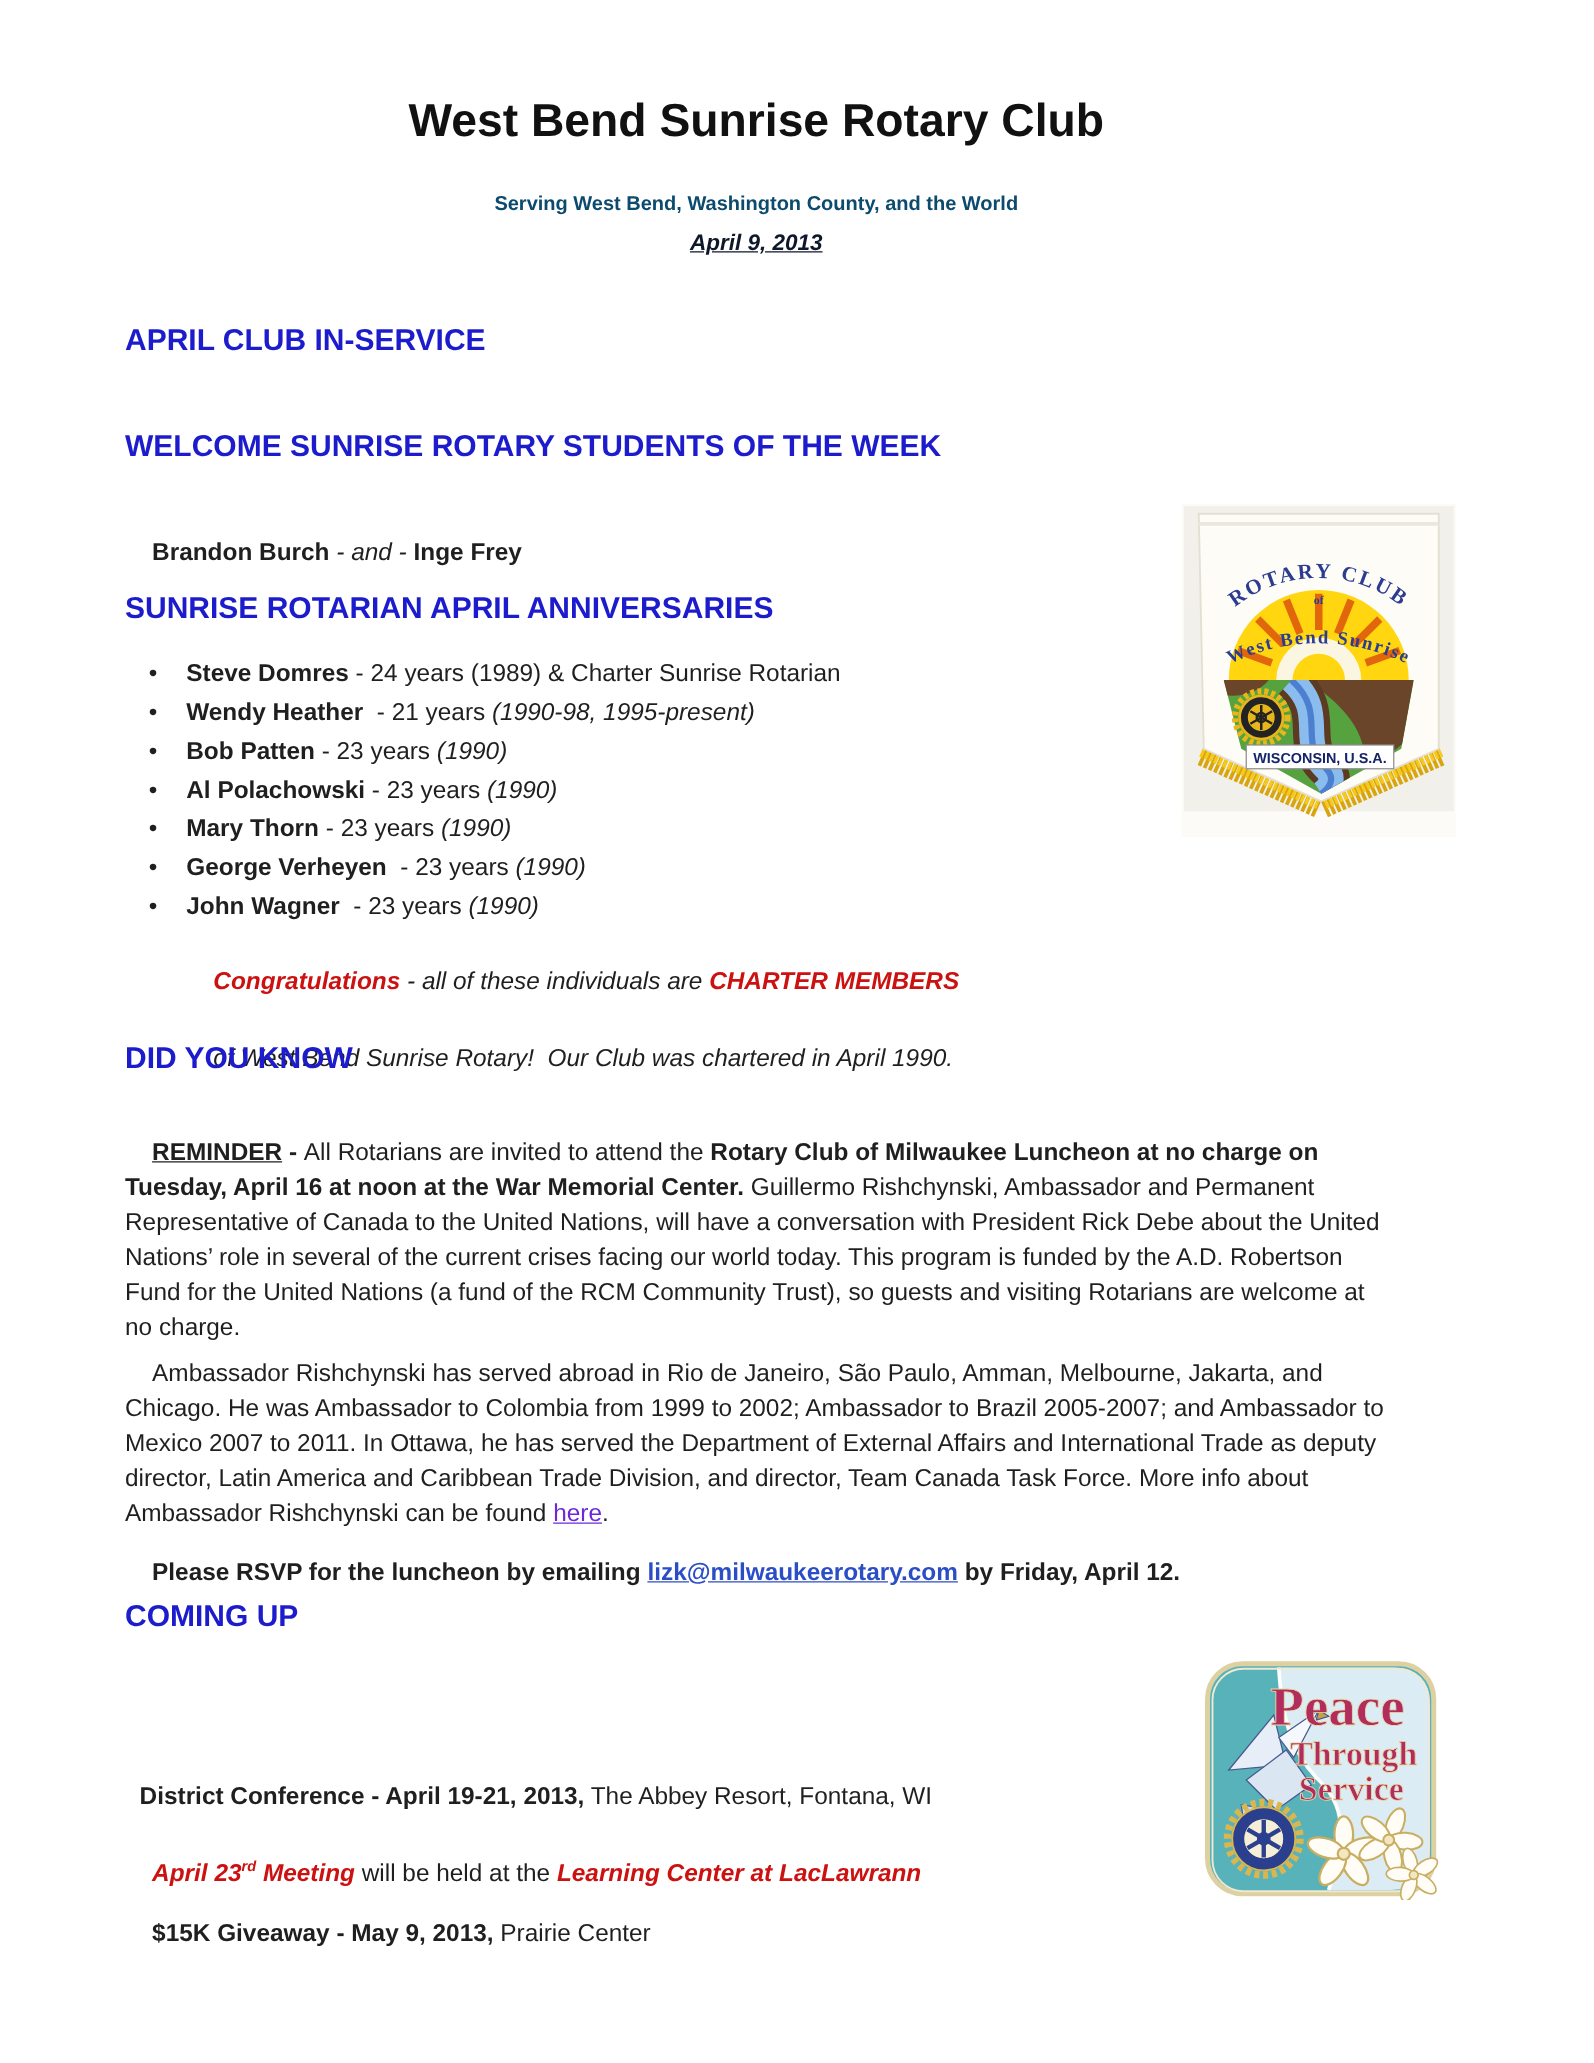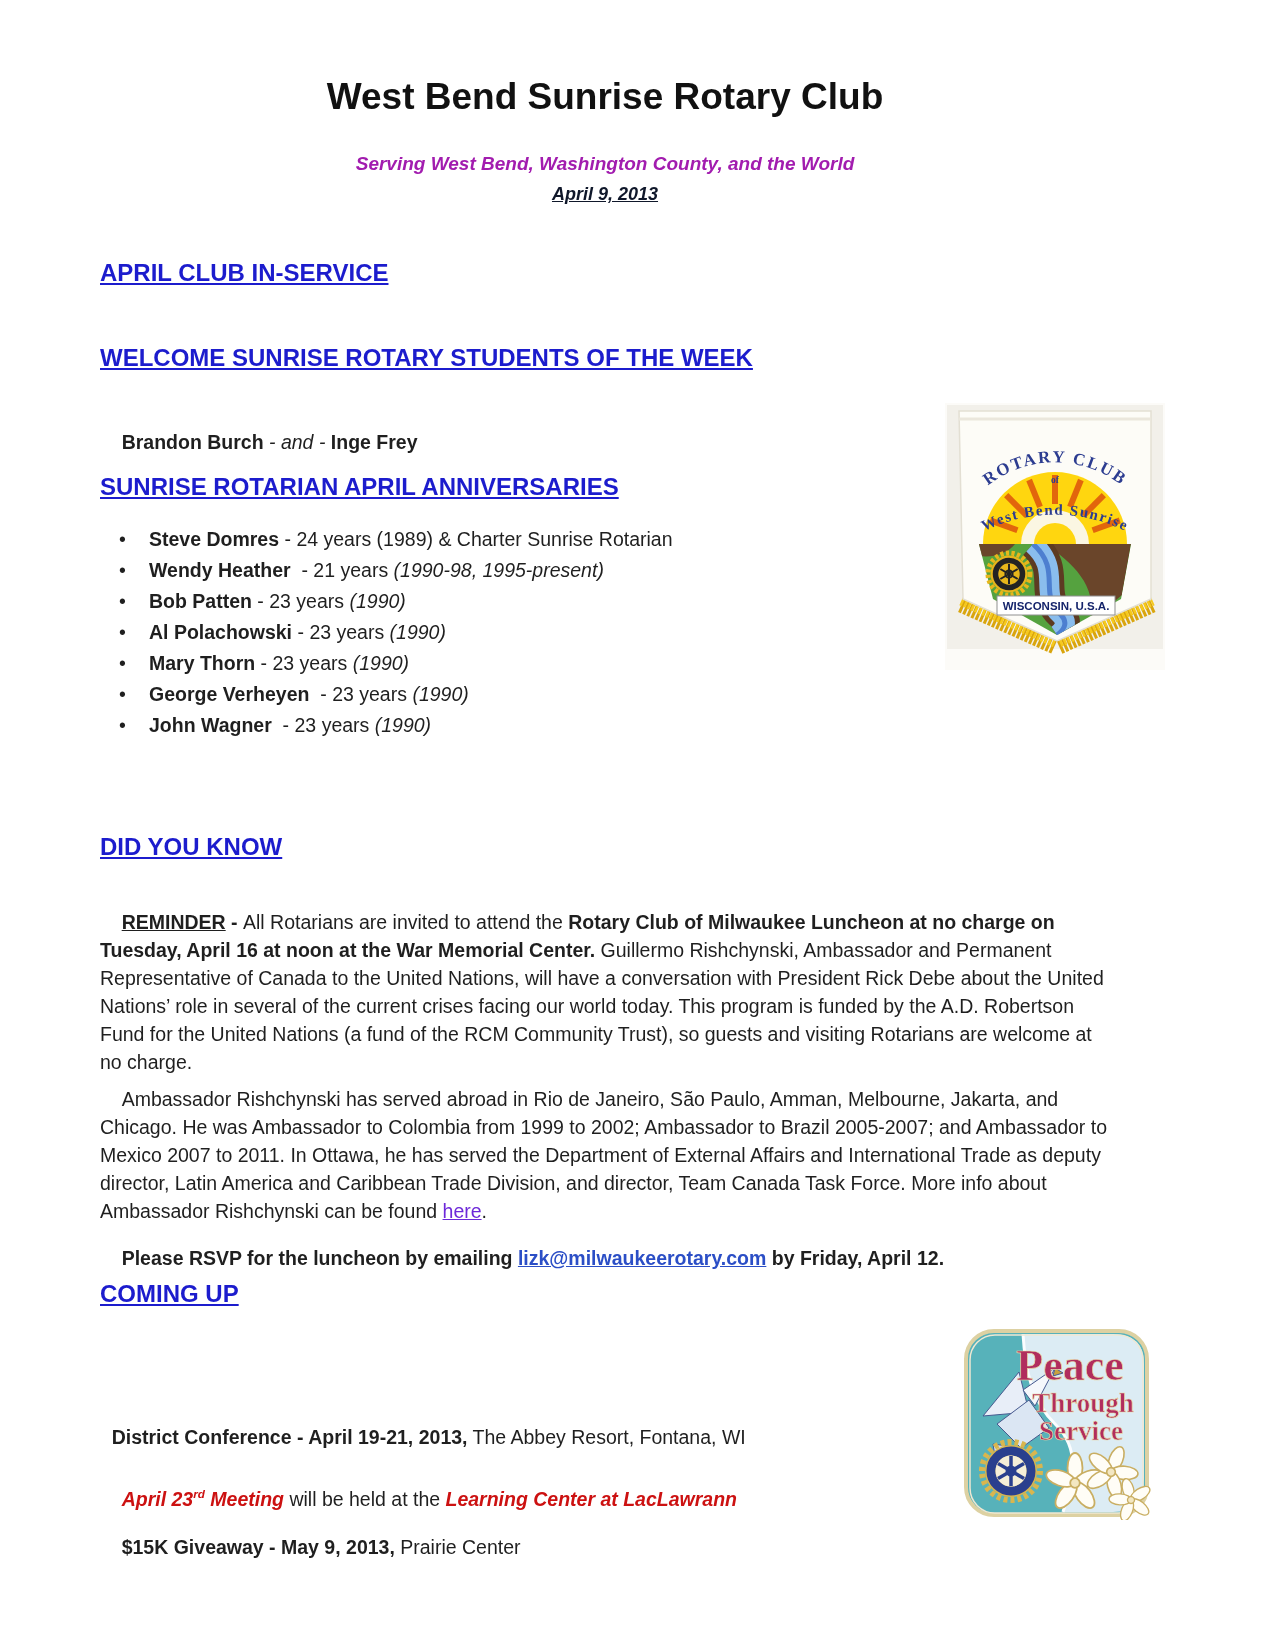--- a/index.html
+++ b/index.html
@@ -9,23 +9,23 @@
     font-family:"Liberation Sans", sans-serif;
     color:#1f1f1f;
     position:relative;
     overflow:hidden;
   }
   .abs { position:absolute; }
   .col { left:100px; width:1016px; }
   .center { text-align:center; }
   .pre { white-space:pre-wrap; }
   .doc-title { font-size:37px; line-height:46px; font-weight:bold; color:#111; }
-  .doc-sub { font-size:19px; line-height:30px; font-weight:bold; font-style:italic; color:#a21caf; }
+  .doc-sub { font-size:16px; line-height:30px; font-weight:bold; color:#0c4a6e; }
   .doc-date { font-size:18px; line-height:24px; font-weight:bold; font-style:italic; color:#0f172a;text-decoration:underline; }
-  .head { font-size:24px; line-height:30px; font-weight:bold; color:#1c1ccd; text-decoration:underline; }
+  .head { font-size:24px; line-height:30px; font-weight:bold; color:#1c1ccd; }
   a.head { cursor:pointer; }
   .body19 { font-size:19.5px; line-height:28px; }
   .line19 { font-size:19.5px; line-height:26px; }
   .bullets { font-size:19.5px; }
   .bullet-row { position:relative; height:31px; line-height:31px; padding-left:30px; }
   .bullet-row .dot { position:absolute; left:0; top:0; }
   .congrats { font-size:19.5px; line-height:31px; font-style:italic; }
   .redbold { color:#cc1111; font-weight:bold; }
   .rb-ital { color:#cc1111; font-weight:bold; font-style:italic; }
   b { font-weight:bold; }
@@ -56,20 +56,24 @@
   <div class="abs bullets" style="left:119px;top:524px;width:820px">
     <div class="bullet-row pre"><span class="dot">•</span><b>Steve Domres</b><span> - 24 years (1989) &amp; Charter Sunrise Rotarian</span><i></i></div>
     <div class="bullet-row pre"><span class="dot">•</span><b>Wendy Heather</b><span>  - 21 years </span><i>(1990-98, 1995-present)</i></div>
     <div class="bullet-row pre"><span class="dot">•</span><b>Bob Patten</b><span> - 23 years </span><i>(1990)</i></div>
     <div class="bullet-row pre"><span class="dot">•</span><b>Al Polachowski</b><span> - 23 years </span><i>(1990)</i></div>
     <div class="bullet-row pre"><span class="dot">•</span><b>Mary Thorn</b><span> - 23 years </span><i>(1990)</i></div>
     <div class="bullet-row pre"><span class="dot">•</span><b>George Verheyen</b><span>  - 23 years </span><i>(1990)</i></div>
     <div class="bullet-row pre"><span class="dot">•</span><b>John Wagner</b><span>  - 23 years </span><i>(1990)</i></div>
   </div>
 
+  <div class="abs congrats pre" style="left:149px;top:739px;width:800px">
+    <span class="redbold">Congratulations</span><span> - all of these individuals are </span><span class="redbold">CHARTER MEMBERS</span><br>
+    <span>of West Bend Sunrise Rotary!  Our Club was chartered in April 1990.</span>
+  </div>
 
   <a class="abs head" style="left:100px;top:832px">DID YOU KNOW</a>
 
   <div class="abs col body19 pre" style="top:880px">
     <b><u>REMINDER</u></b><b> - </b><span>All Rotarians are invited to attend the </span><b>Rotary Club of Milwaukee Luncheon at no charge on Tuesday, April 16 at noon at the War Memorial Center.</b><span> Guillermo Rishchynski, Ambassador and Permanent Representative of Canada to the United Nations, will have a conversation with President Rick Debe about the United Nations’ role in several of the current crises facing our world today. This program is funded by the A.D. Robertson Fund for the United Nations (a fund of the RCM Community Trust), so guests and visiting Rotarians are welcome at no charge.</span>
   </div>
 
   <div class="abs col body19 pre" style="top:1057px">
     <span>Ambassador Rishchynski has served abroad in Rio de Janeiro, São Paulo, Amman, Melbourne, Jakarta, and Chicago. He was Ambassador to Colombia from 1999 to 2002; Ambassador to Brazil 2005-2007; and Ambassador to Mexico 2007 to 2011. In Ottawa, he has served the Department of External Affairs and International Trade as deputy director, Latin America and Caribbean Trade Division, and director, Team Canada Task Force. More info about Ambassador Rishchynski can be found </span><a class="tlink">here</a><span>.</span>
   </div>

